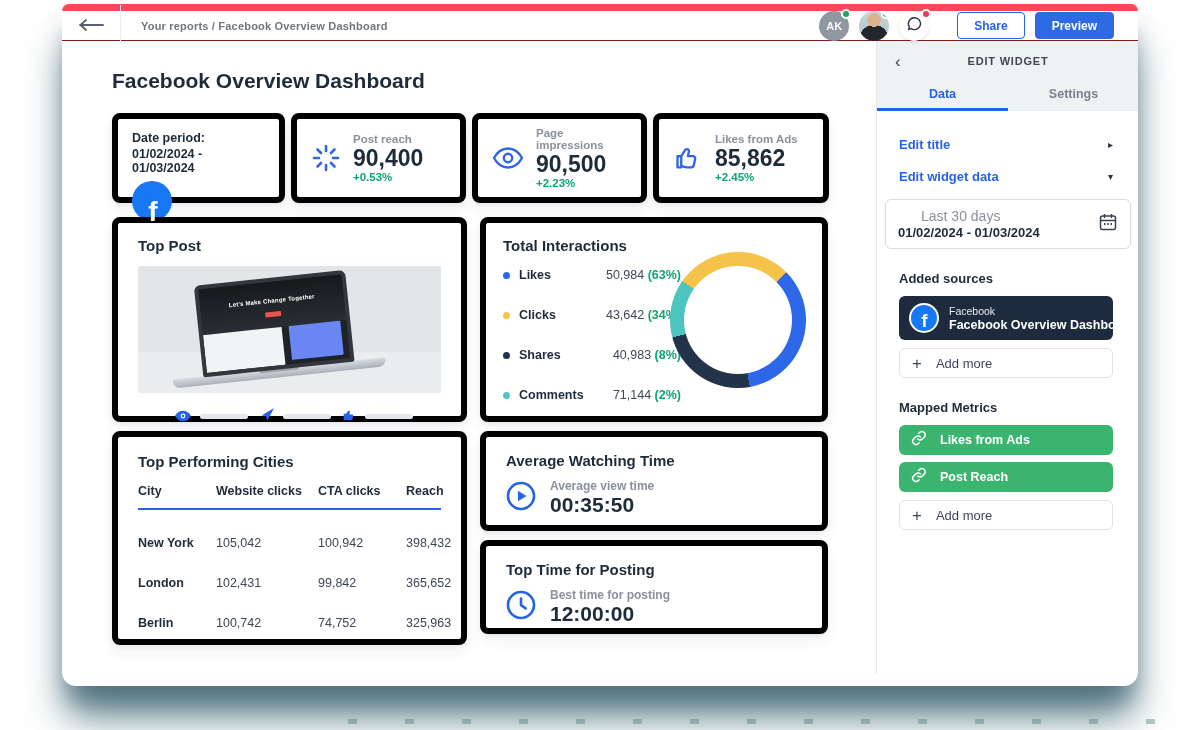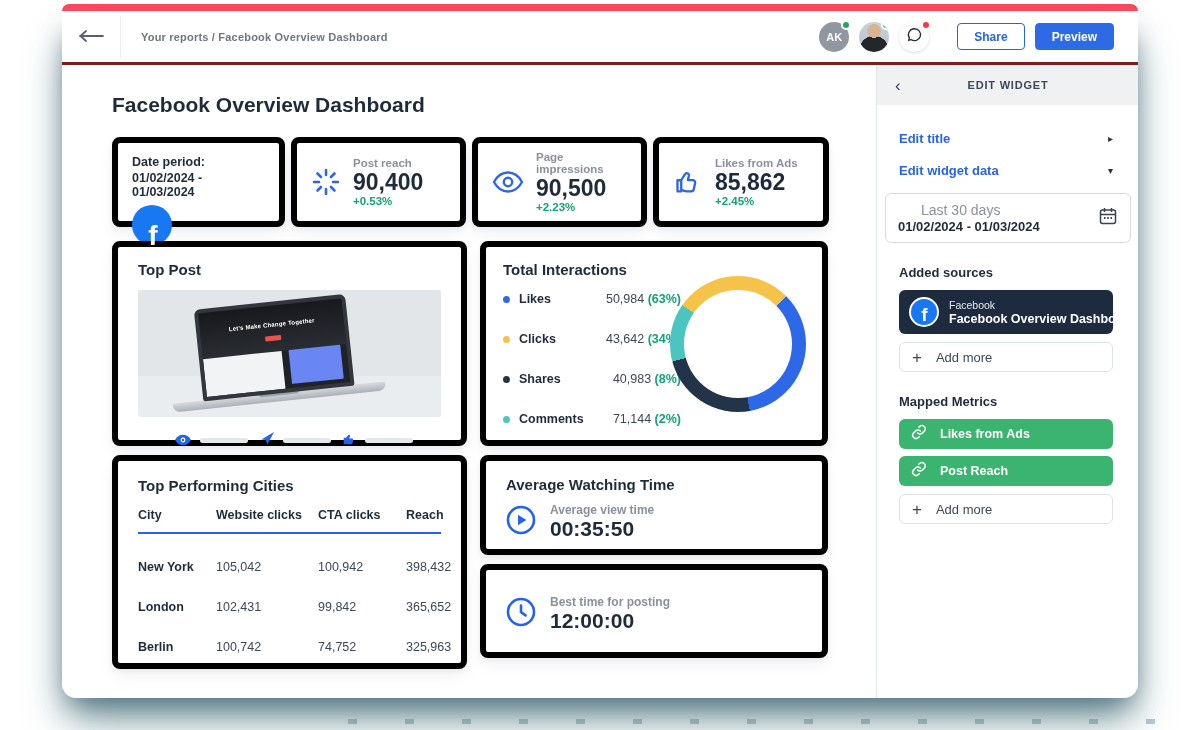--- a/index.html
+++ b/index.html
@@ -8,21 +8,21 @@
   .stage { position:relative; width:1200px; height:730px; background:#fff; }
 
   
   .window { position:absolute; left:62px; top:4px; width:1076px; height:682px;
     background:#fff; border-radius:14px;
     box-shadow: 0 22px 26px -8px rgba(72,102,124,.78), 0 36px 42px -6px rgba(76,118,123,.85);
   }
   .red-strip { height:7px; background:#F9485A; border-radius:14px 14px 0 0; }
 
   
-  .topbar { height:54px; display:flex; align-items:center; border-bottom:3px solid #7f1d1d;
+  .topbar { height:30px; display:flex; align-items:center; border-bottom:1px solid #7f1d1d;
     background:#fff; border-radius:0; }
   .back-btn { width:58px; display:flex; align-items:center; justify-content:center; cursor:pointer; }
   .tb-divider { width:1px; height:42px; background:#ECEEF1; }
   .breadcrumb { margin-left:20px; font-size:11px; font-weight:700; color:#6F7680; letter-spacing:.2px; }
   .tb-right { margin-left:auto; display:flex; align-items:center; gap:10px; padding-right:24px; }
   .avatar { position:relative; width:30px; height:30px; border-radius:50%; }
   .avatar .dot { position:absolute; top:-2px; right:-2px; width:10px; height:10px;
     border-radius:50%; border:2px solid #fff; }
   .dot-green { background:#22A55B; } .dot-red { background:#EF3B4A; }
   .avatar-initials { background:#8F97A1; color:#fff; font-size:11px; font-weight:700;
@@ -367,20 +367,21 @@
                       <path d="M12 9.8v10.4l8.4-5.2z" fill="#2563EB"></path>
                     </svg>
                 </span>
                 <div>
                   <div class="time-label">Average view time</div>
                   <div class="time-value">00:35:50</div>
                 </div>
               </div>
             </div>
             <div class="card time-card short">
+              <div class="card-title">Top Time for Posting</div>
               <div class="time-inner">
                 <span>
                   <svg width="30" height="30" viewBox="0 0 30 30">
                       <circle cx="15" cy="15" r="13" fill="none" stroke="#2563EB" stroke-width="2.6"></circle>
                       <path d="M15 8.5V15l4.6 3.4" fill="none" stroke="#2563EB" stroke-width="2.6" stroke-linecap="round"></path>
                     </svg>
                 </span>
                 <div>
                   <div class="time-label">Best time for posting</div>
                   <div class="time-value">12:00:00</div>
@@ -390,20 +391,24 @@
           </div>
         </div>
       </div>
 
       <div class="sidebar">
         <div class="sb-head">
           <div class="sb-title-row">
             <span class="sb-back">‹</span>
             <span class="sb-title">EDIT WIDGET</span>
           </div>
+          <div class="sb-tabs">
+            <div class="sb-tab active">Data</div>
+            <div class="sb-tab">Settings</div>
+          </div>
         </div>
 
         <div class="sb-body">
           <div class="sb-link-row">
             <span class="sb-link">Edit title</span>
             <span class="sb-caret">▸</span>
           </div>
           <div class="sb-link-row">
             <span class="sb-link">Edit widget data</span>
             <span class="sb-caret">▾</span>

